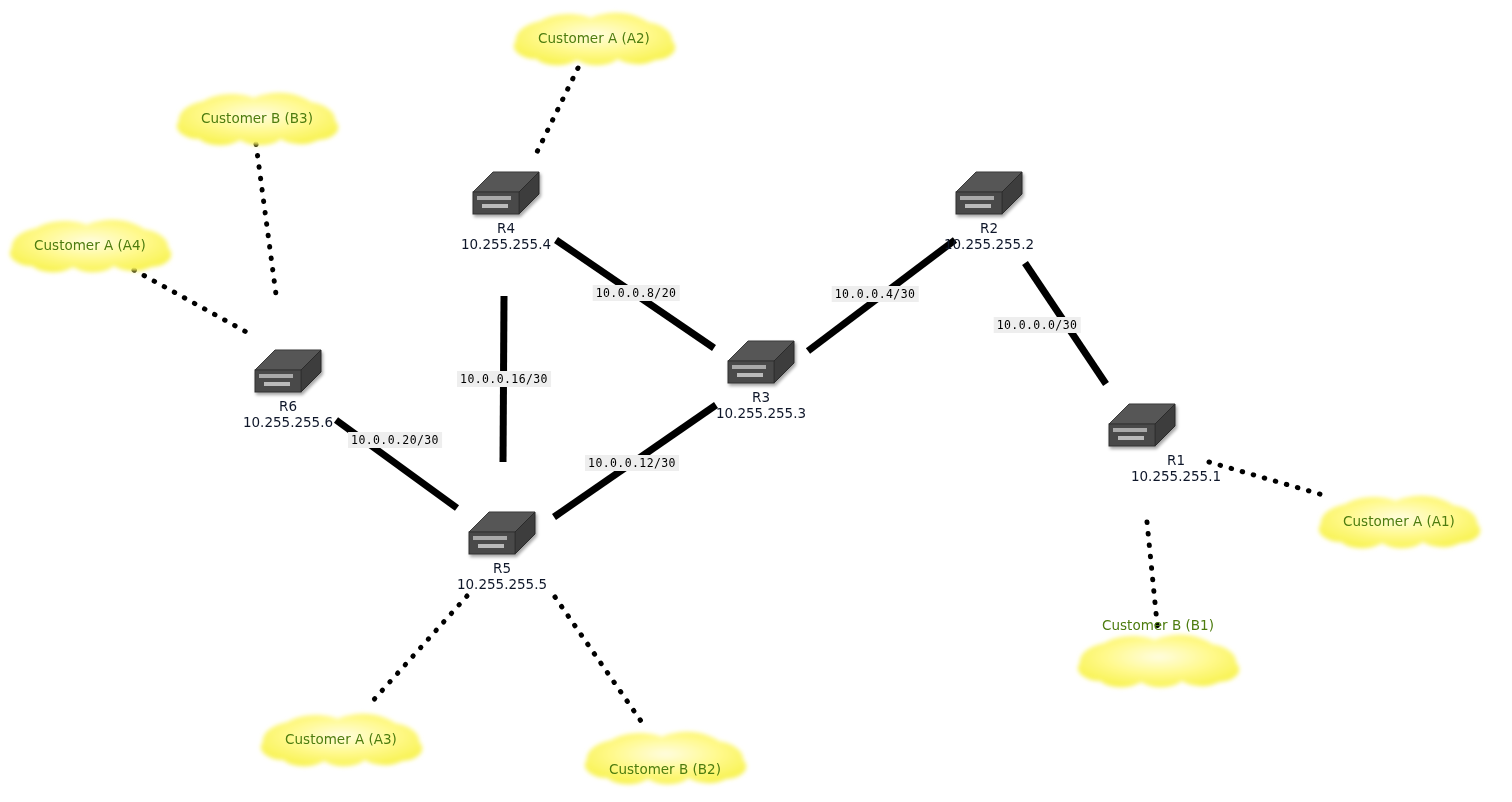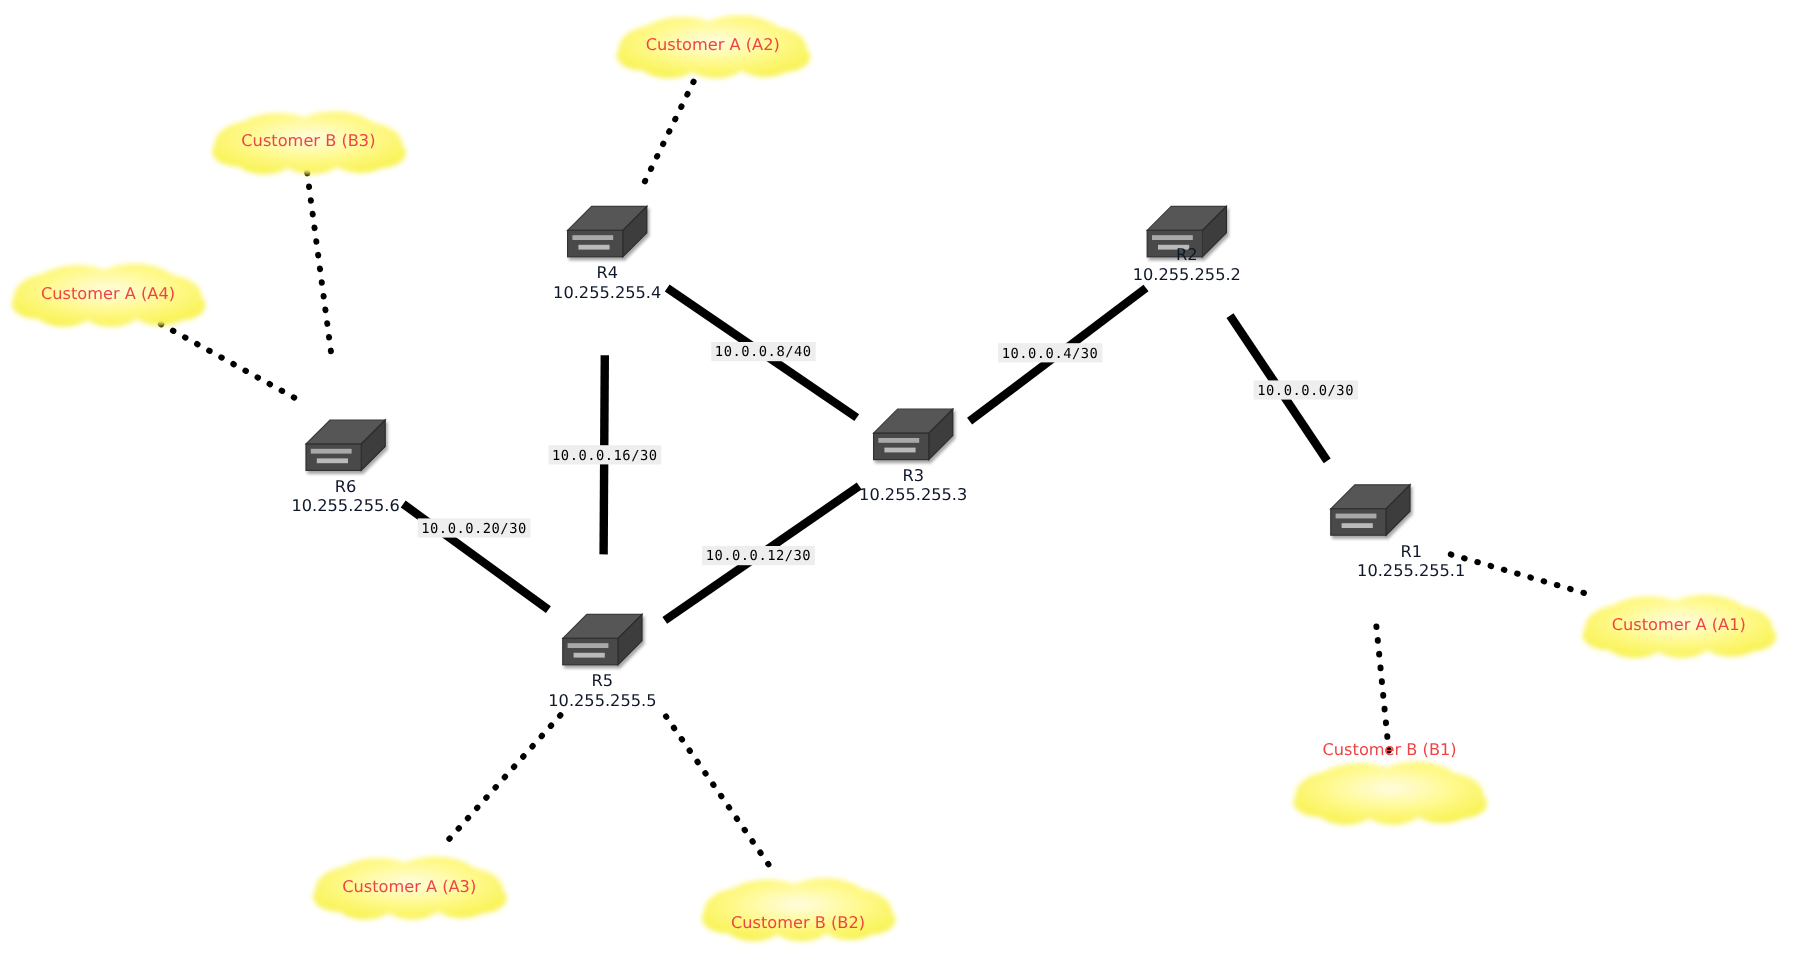--- a/index.html
+++ b/index.html
@@ -29,21 +29,21 @@
     color: #0f172a;
     font-size: 13.5px;
     line-height: 15.5px;
     font-family: "DejaVu Sans", sans-serif;
   }
   .cloud-text {
     position: absolute;
     left: 0;
     width: 100%;
     text-align: center;
-    color: #ef4444;
+    color: #4d7c0f;
     font-size: 13.5px;
     font-family: "DejaVu Sans", sans-serif;
     white-space: nowrap;
   }
   
   .link-label {
     position: absolute;
     transform: translate(-50%, -50%);
     background: #eeeeee;
     color: #000000;
@@ -162,39 +162,39 @@
     <div class="cloud-text" style="left: 172px; top: 110px; width: 170px;">Customer B (B3)</div>
     <div class="cloud-text" style="left: 5px; top: 237px; width: 170px;">Customer A (A4)</div>
     <div class="cloud-text" style="left: 1314px; top: 513px; width: 170px;">Customer A (A1)</div>
     <div class="cloud-text" style="left: 1073px; top: 617px; width: 170px;">Customer B (B1)</div>
     <div class="cloud-text" style="left: 256px; top: 731px; width: 170px;">Customer A (A3)</div>
     <div class="cloud-text" style="left: 580px; top: 749px; width: 170px; margin-top: 12px;">Customer B (B2)</div>
     <div class="router-label" style="left: 1142px; top: 453px; margin-left: 34px;">
       <div>R1</div>
       <div>10.255.255.1</div>
     </div>
-    <div class="router-label" style="left: 989px; top: 206px;">
+    <div class="router-label" style="left: 989px; top: 221px;">
       <div>R2</div>
       <div>10.255.255.2</div>
     </div>
     <div class="router-label" style="left: 761px; top: 390px;">
       <div>R3</div>
       <div>10.255.255.3</div>
     </div>
     <div class="router-label" style="left: 506px; top: 221px;">
       <div>R4</div>
       <div>10.255.255.4</div>
     </div>
     <div class="router-label" style="left: 502px; top: 561px;">
       <div>R5</div>
       <div>10.255.255.5</div>
     </div>
     <div class="router-label" style="left: 288px; top: 399px;">
       <div>R6</div>
       <div>10.255.255.6</div>
     </div>
-    <div class="link-label" style="left: 1088px; top: 325px;">10.0.0.0/30</div>
+    <div class="link-label" style="left: 1037px; top: 325px;">10.0.0.0/30</div>
     <div class="link-label" style="left: 875px; top: 294px;">10.0.0.4/30</div>
-    <div class="link-label" style="left: 636px; top: 293px;">10.0.0.8/40</div>
+    <div class="link-label" style="left: 636px; top: 293px;">10.0.0.8/20</div>
     <div class="link-label" style="left: 632px; top: 463px;">10.0.0.12/30</div>
     <div class="link-label" style="left: 504px; top: 379px;">10.0.0.16/30</div>
     <div class="link-label" style="left: 395px; top: 440px;">10.0.0.20/30</div>
   </div>
 
 </body></html>

